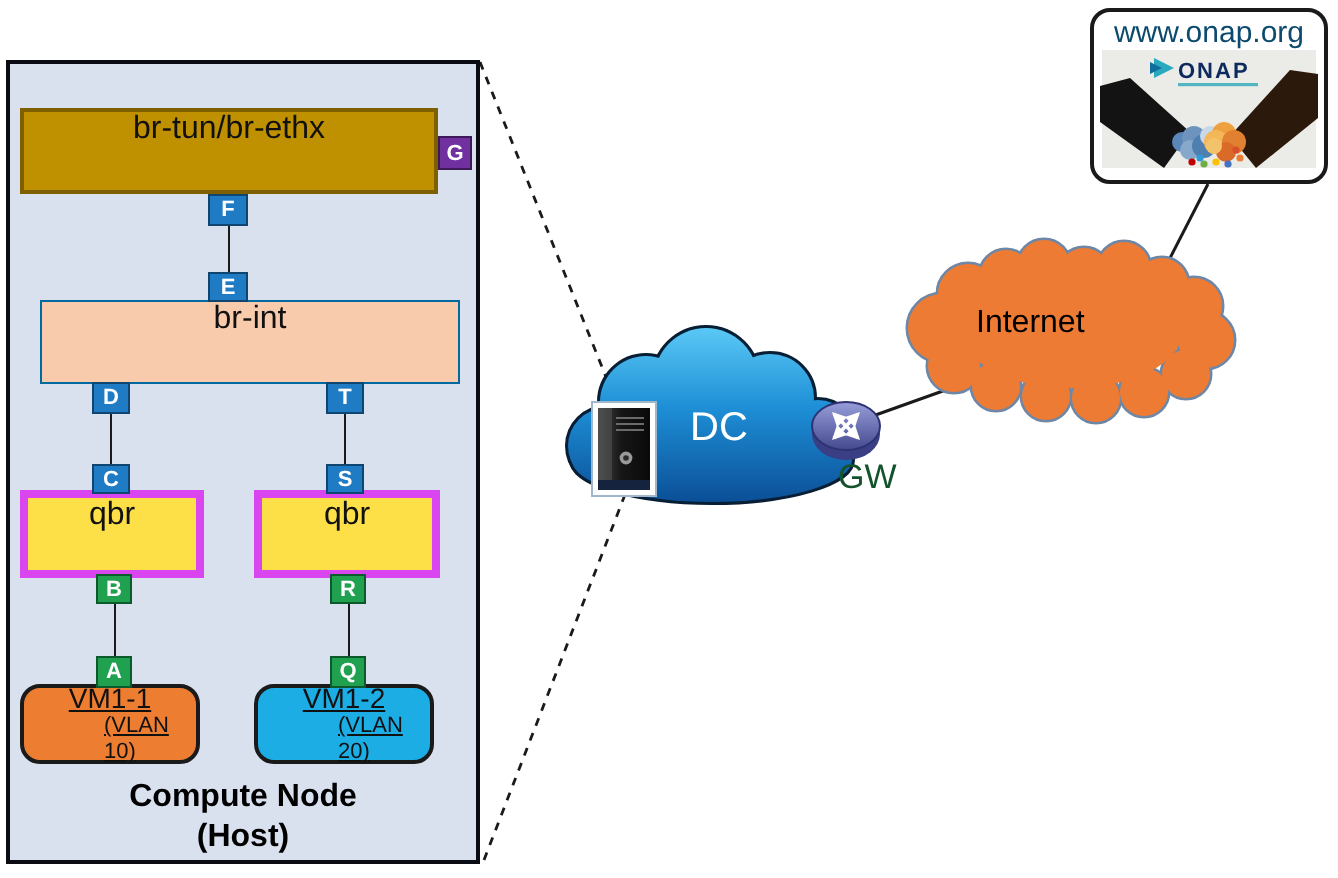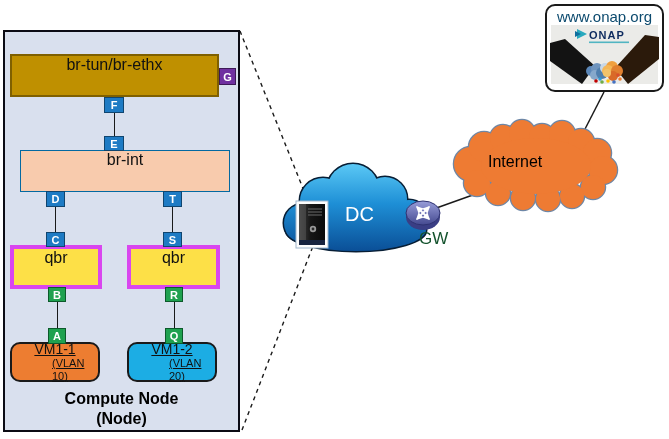--- a/index.html
+++ b/index.html
@@ -221,21 +221,21 @@
       <span class="vm-name">VM1-1</span>
       <span class="vm-vlan">(VLAN 10)</span>
     </div>
     <div class="vm vm2">
       <span class="vm-name">VM1-2</span>
       <span class="vm-vlan">(VLAN 20)</span>
     </div>
 
     <div class="cn-title">
       <div>Compute Node</div>
-      <div>(Node)</div>
+      <div>(Host)</div>
     </div>
   </div>
 
   <div class="label dc-label">DC</div>
   <div class="label gw-label">GW</div>
   <div class="label internet-label">Internet</div>
 
   <div class="onap-box">
     <div class="onap-url">www.onap.org</div>
     <svg width="109" height="60" viewBox="0 0 109 60">

